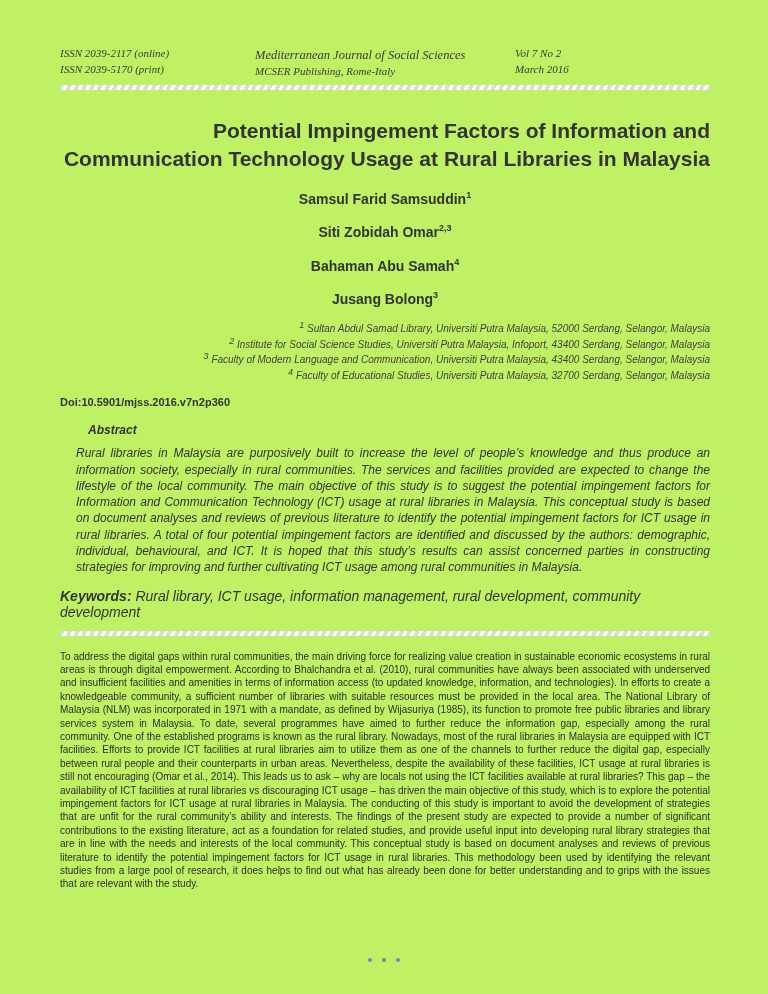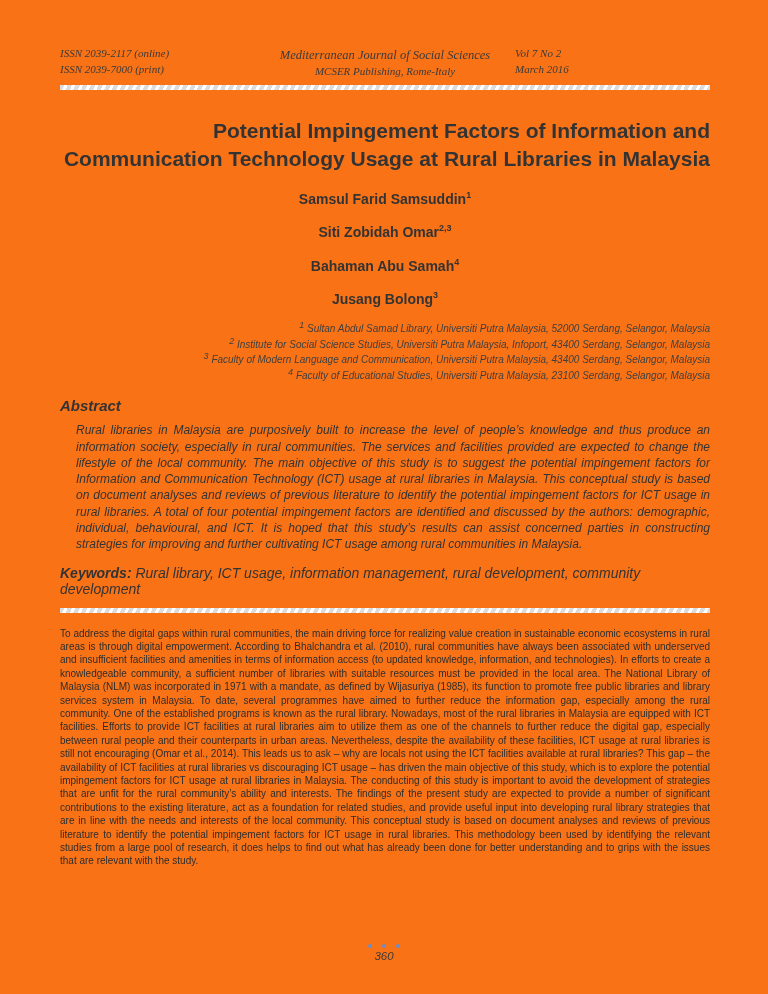--- a/index.html
+++ b/index.html
@@ -2,39 +2,39 @@
 <html><head>
 <meta charset="utf-8">
 <style>
   * { margin: 0; padding: 0; box-sizing: border-box; }
   html, body { background: #ffffff; }
   .page {
     position: relative;
     width: 768px;
     height: 994px;
     margin: 0 auto;
-    background: #f97316;
+    background: #bef264;
     padding: 46px 58px 0 60px;
     font-family: "Liberation Sans", sans-serif;
     color: #2d2d2d;
     overflow: hidden;
   }
   
   .jheader {
     display: flex;
     justify-content: space-between;
     align-items: flex-start;
     font-family: "Liberation Serif", serif;
     font-style: italic;
     font-size: 11px;
     line-height: 1.45;
     color: #3a3a3a;
   }
   .jheader .left  { text-align: left;  width: 30%; }
-  .jheader .mid   { text-align: center; width: 40%; }
+  .jheader .mid   { width: 40%; }
   .jheader .right { text-align: left; width: 30%; }
   .jheader .jname { font-size: 12.5px; }
   .hatch {
     height: 5px;
     margin-top: 5px;
     background: repeating-linear-gradient(115deg, #dcdcdc 0px, #dcdcdc 4px, #ffffff 4px, #ffffff 7px);
   }
   .hatch.second { margin-top: 11px; }
   
   .title {
@@ -66,22 +66,23 @@
   .doi {
     margin-top: 14px;
     font-weight: bold;
     font-size: 11px;
     color: #333333;
   }
   .abs-heading {
     margin-top: 15px;
     font-weight: bold;
     font-style: italic;
-    font-size: 15px;
+    font-size: 12px;
     color: #333333;
+    margin-left: 28px;
   }
   .abs-body {
     margin-top: 8px;
     margin-left: 16px;
     font-style: italic;
     font-size: 12px;
     line-height: 1.36;
     text-align: justify;
     color: #333333;
   }
@@ -130,21 +131,21 @@
   }
 </style>
 </head>
 <body>
 
 <div class="page">
 
   <div class="jheader">
     <div class="left">
       <div>ISSN 2039-2117 (online)</div>
-      <div>ISSN 2039-7000 (print)</div>
+      <div>ISSN 2039-5170 (print)</div>
     </div>
     <div class="mid">
       <div class="jname">Mediterranean Journal of Social Sciences</div>
       <div>MCSER Publishing, Rome-Italy</div>
     </div>
     <div class="right">
       <div>Vol 7 No 2</div>
       <div>March 2016</div>
     </div>
   </div>
@@ -160,39 +161,39 @@
     <div class="author"><span>Samsul Farid Samsuddin</span><sup>1</sup></div>
     <div class="author"><span>Siti Zobidah Omar</span><sup>2,3</sup></div>
     <div class="author"><span>Bahaman Abu Samah</span><sup>4</sup></div>
     <div class="author"><span>Jusang Bolong</span><sup>3</sup></div>
   </div>
 
   <div class="affils">
     <div class="affil"><sup>1</sup> <span>Sultan Abdul Samad Library, Universiti Putra Malaysia, 52000 Serdang, Selangor, Malaysia</span></div>
     <div class="affil"><sup>2</sup> <span>Institute for Social Science Studies, Universiti Putra Malaysia, Infoport, 43400 Serdang, Selangor, Malaysia</span></div>
     <div class="affil"><sup>3</sup> <span>Faculty of Modern Language and Communication, Universiti Putra Malaysia, 43400 Serdang, Selangor, Malaysia</span></div>
-    <div class="affil"><sup>4</sup> <span>Faculty of Educational Studies, Universiti Putra Malaysia, 23100 Serdang, Selangor, Malaysia</span></div>
+    <div class="affil"><sup>4</sup> <span>Faculty of Educational Studies, Universiti Putra Malaysia, 32700 Serdang, Selangor, Malaysia</span></div>
   </div>
 
+  <div class="doi">Doi:10.5901/mjss.2016.v7n2p360</div>
 
   <div class="abs-heading">Abstract</div>
 
   <div class="abs-body">Rural libraries in Malaysia are purposively built to increase the level of people’s knowledge and thus produce an information society, especially in rural communities. The services and facilities provided are expected to change the lifestyle of the local community. The main objective of this study is to suggest the potential impingement factors for Information and Communication Technology (ICT) usage at rural libraries in Malaysia. This conceptual study is based on document analyses and reviews of previous literature to identify the potential impingement factors for ICT usage in rural libraries. A total of four potential impingement factors are identified and discussed by the authors: demographic, individual, behavioural, and ICT. It is hoped that this study’s results can assist concerned parties in constructing strategies for improving and further cultivating ICT usage among rural communities in Malaysia.</div>
 
   <div class="keywords">
     <span class="kw-label">Keywords:</span><span> Rural library, ICT usage, information management, rural development, community development</span>
   </div>
 
   <div class="hatch second"></div>
 
 
   <div class="body-par">To address the digital gaps within rural communities, the main driving force for realizing value creation in sustainable economic ecosystems in rural areas is through digital empowerment. According to Bhalchandra et al. (2010), rural communities have always been associated with underserved and insufficient facilities and amenities in terms of information access (to updated knowledge, information, and technologies). In efforts to create a knowledgeable community, a sufficient number of libraries with suitable resources must be provided in the local area. The National Library of Malaysia (NLM) was incorporated in 1971 with a mandate, as defined by Wijasuriya (1985), its function to promote free public libraries and library services system in Malaysia.  To date, several programmes have aimed to further reduce the information gap, especially among the rural community. One of the established programs is known as the rural library.  Nowadays, most of the rural libraries in Malaysia are equipped with ICT facilities. Efforts to provide ICT facilities at rural libraries aim to utilize them as one of the channels to further reduce the digital gap, especially between rural people and their counterparts in urban areas. Nevertheless, despite the availability of these facilities, ICT usage at rural libraries is still not encouraging (Omar et al., 2014). This leads us to ask – why are locals not using the ICT facilities available at rural libraries? This gap – the availability of ICT facilities at rural libraries vs discouraging ICT usage – has driven the main objective of this study, which is to explore the potential impingement factors for ICT usage at rural libraries in Malaysia. The conducting of this study is important to avoid the development of strategies that are unfit for the rural community’s ability and interests. The findings of the present study are expected to provide a number of significant contributions to the existing literature, act as a foundation for related studies, and provide useful input into developing rural library strategies that are in line with the needs and interests of the local community. This conceptual study is based on document analyses and reviews of previous literature to identify the potential impingement factors for ICT usage in rural libraries. This methodology been used by identifying the relevant studies from a large pool of research, it does helps to find out what has already been done for better understanding and to grips with the issues that are relevant with the study.</div>
 
   <div class="footer">
     <div class="dots">
       <span class="dot" style="background: rgb(108, 141, 197);"></span>
       <span class="dot" style="background: rgb(108, 141, 197);"></span>
       <span class="dot" style="background: rgb(108, 141, 197);"></span>
     </div>
-    <div class="pagenum">360</div>
   </div>
 
 </div>
 
 </body></html>

